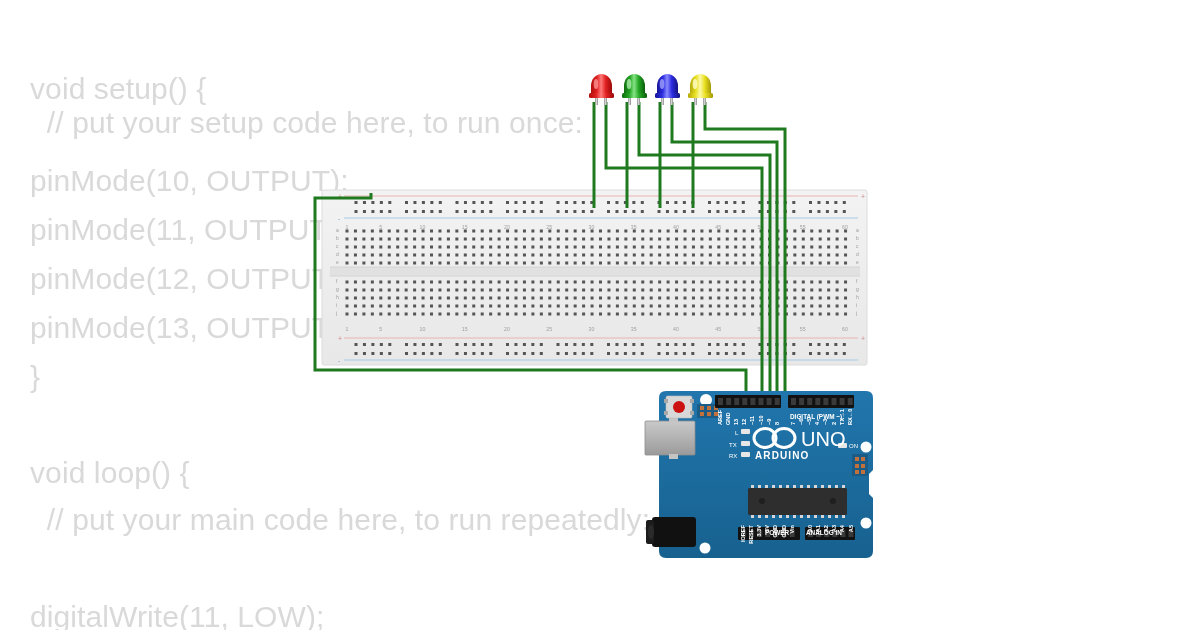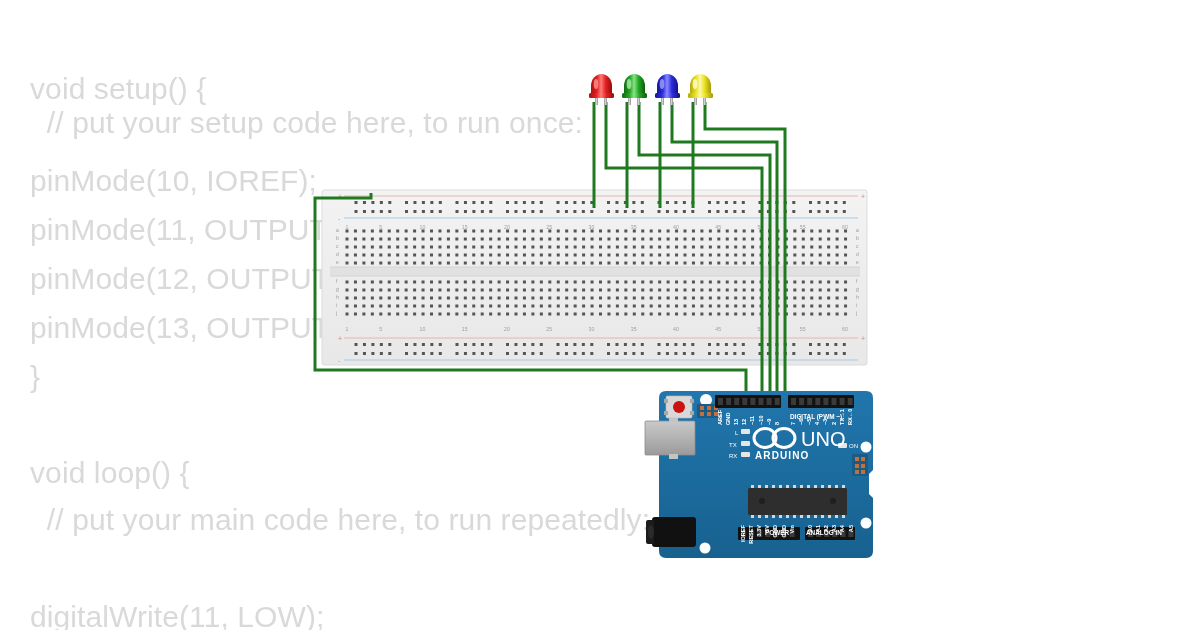--- a/index.html
+++ b/index.html
@@ -35,21 +35,21 @@
   .circuit svg{display:block;}
 </style>
 </head>
 <body>
 
 <div id="stage">
 
   <div class="code-layer" id="code-layer">
       <div class="code-line" style="top: 74px;">void setup() {</div>
       <div class="code-line" style="top: 108px;">  // put your setup code here, to run once:</div>
-      <div class="code-line" style="top: 166px;">pinMode(10, IOREF);</div>
+      <div class="code-line" style="top: 166px;">pinMode(10, OUTPUT);</div>
       <div class="code-line" style="top: 215px;">pinMode(11, OUTPUT);</div>
       <div class="code-line" style="top: 264px;">pinMode(12, OUTPUT);</div>
       <div class="code-line" style="top: 313px;">pinMode(13, OUTPUT);</div>
       <div class="code-line" style="top: 362px;">}</div>
       <div class="code-line" style="top: 411px;"></div>
       <div class="code-line" style="top: 505px;">  // put your main code here, to run repeatedly:</div>
       <div class="code-line" style="top: 458px;">void loop() {</div>
       <div class="code-line" style="top: 602px;">digitalWrite(11, LOW);</div>
     </div>
 

